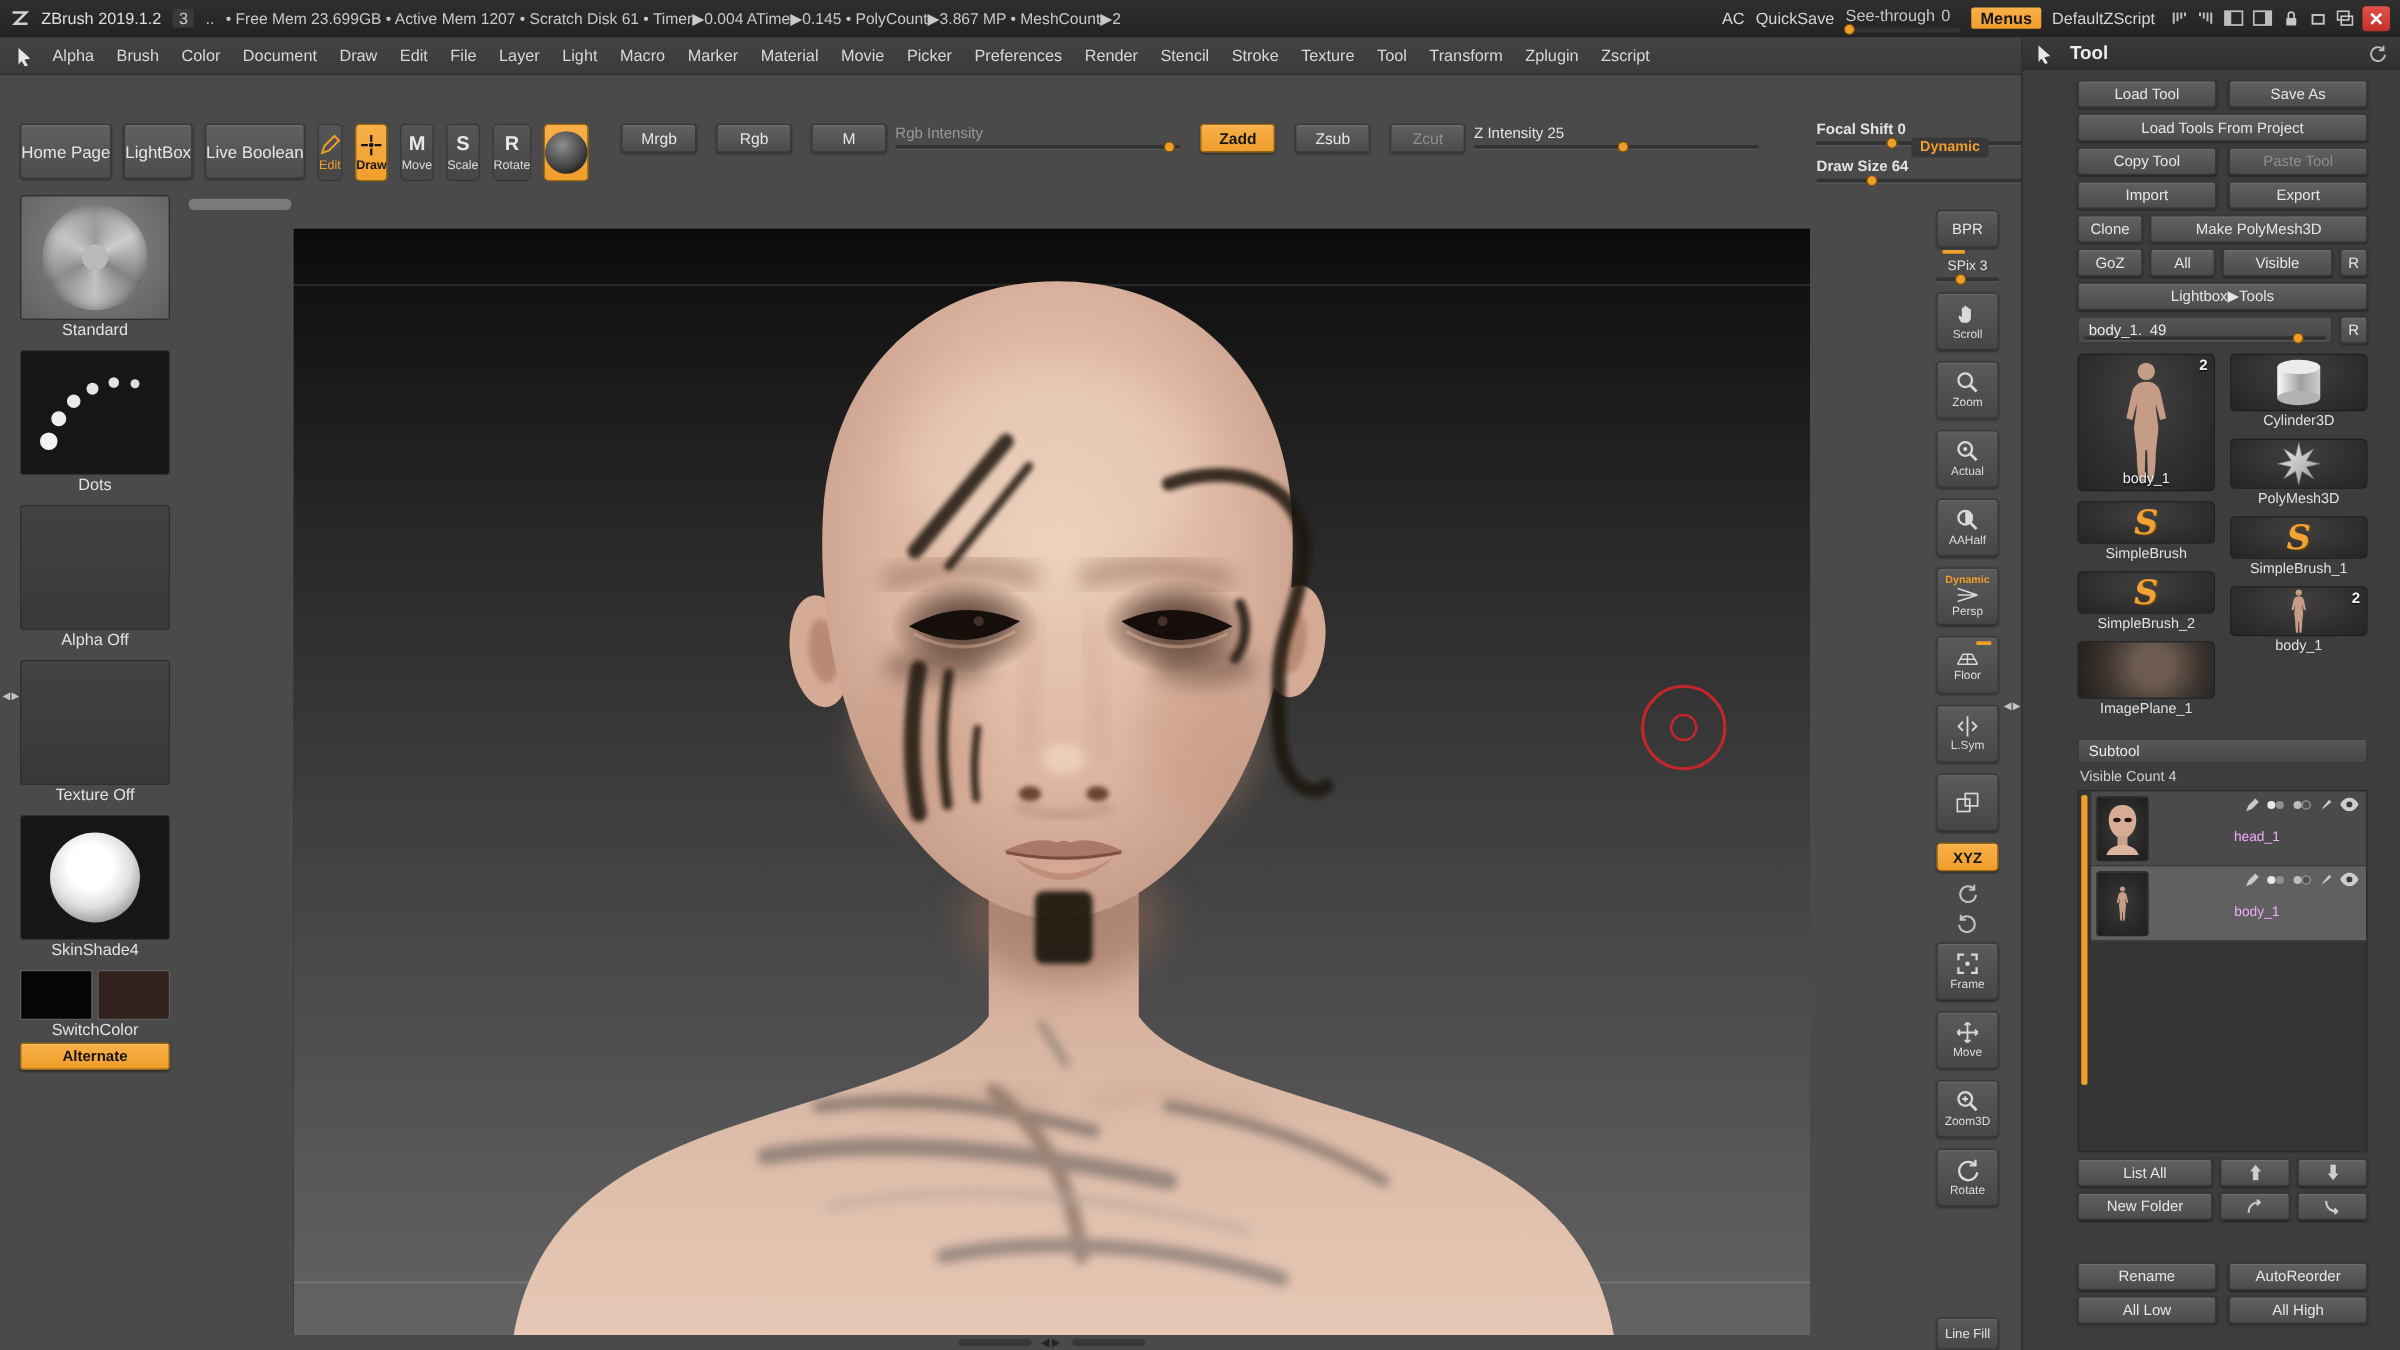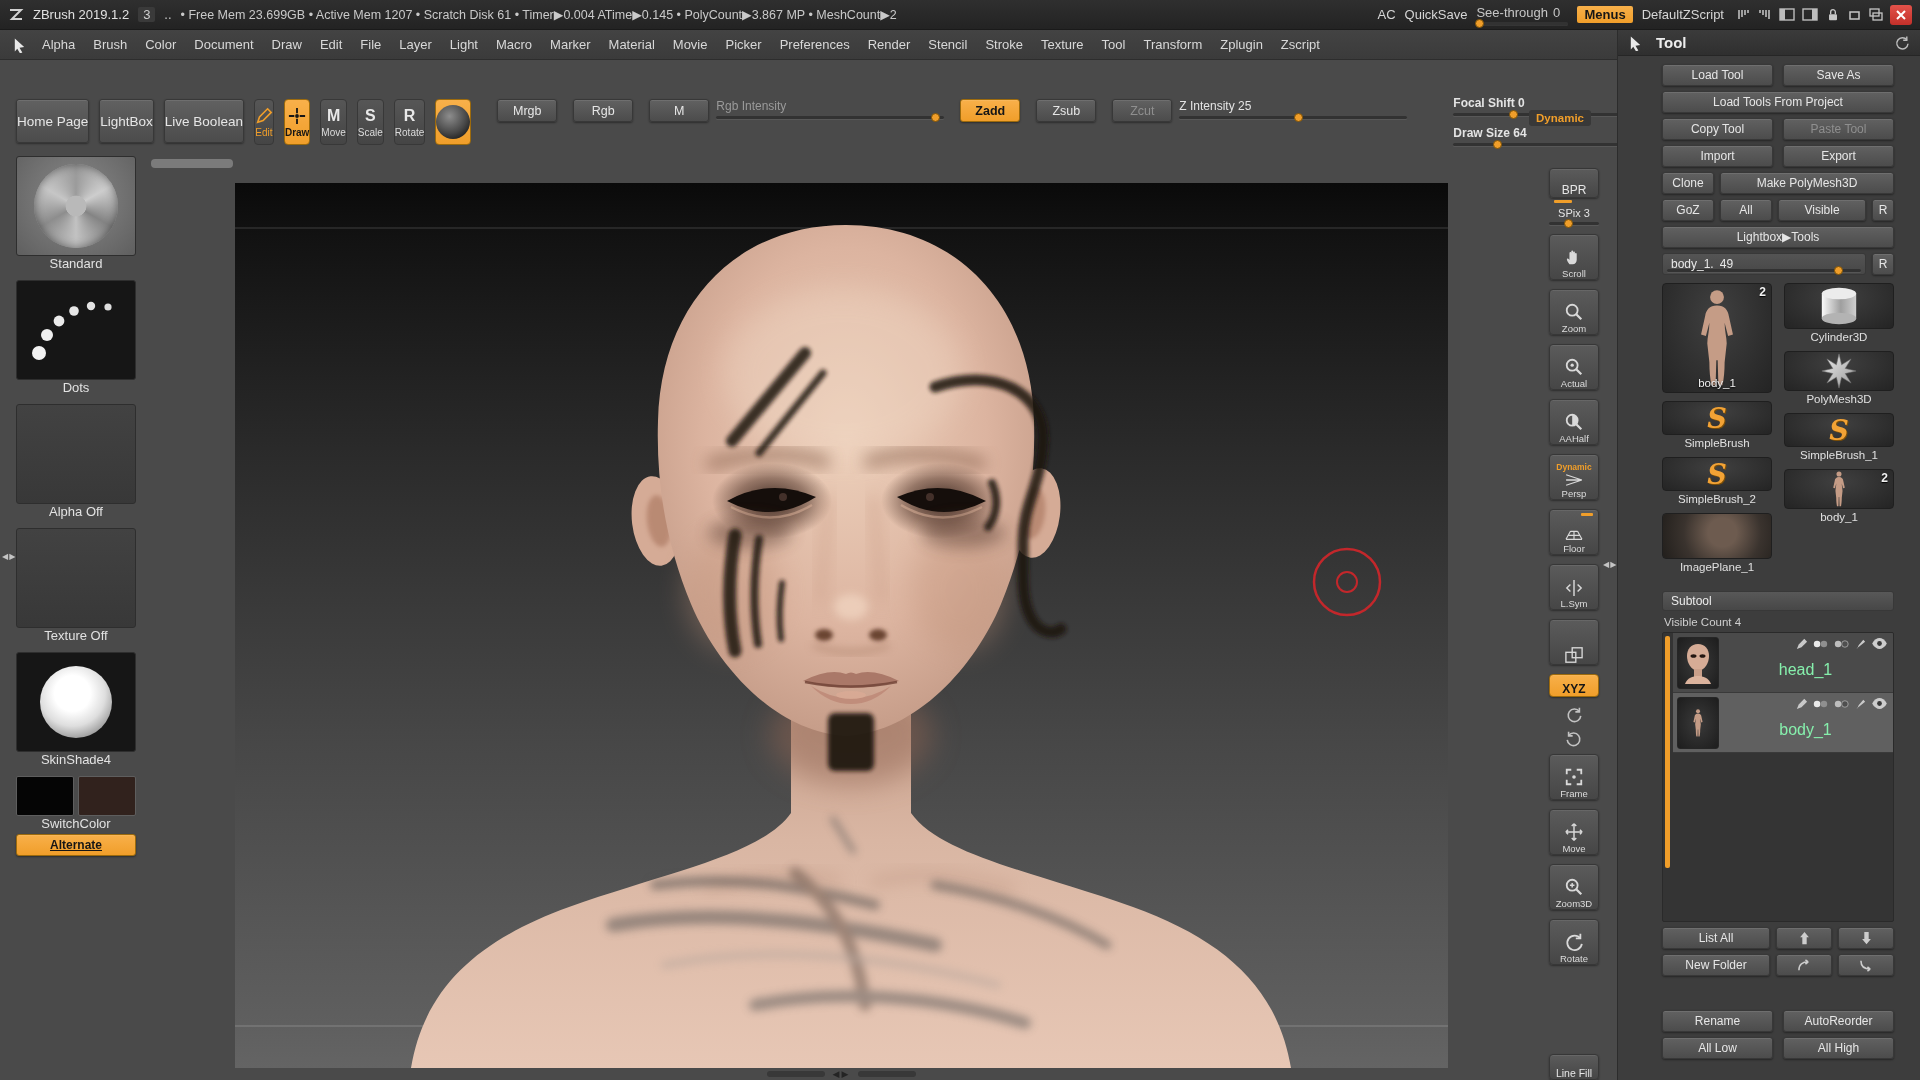--- a/index.html
+++ b/index.html
@@ -94,39 +94,39 @@
   .sphere-w{width:72px;height:72px;border-radius:50%;
             background:radial-gradient(circle at 45% 38%,#ffffff 0 30%,#dedede 55%,#8d8d8d 82%,#454545 100%);}
   .picker{height:104px;position:relative;border:1px solid #2e2e2e;border-radius:2px;overflow:hidden;}
   .picker .sv{position:absolute;inset:0 16px 0 0;
               background:linear-gradient(to top,#000,rgba(0,0,0,0) 60%),linear-gradient(to right,#fff,#ff4400);}
   .picker .hue{position:absolute;top:0;right:0;width:16px;height:100%;
                background:linear-gradient(#f00,#ff0,#0f0,#0ff,#00f,#f0f,#f00);}
   .picker .sel{position:absolute;width:9px;height:9px;border:1px solid #fff;outline:1px solid #333;}
   .swatches{display:flex;gap:4px;height:40px;}
   .swatch{flex:1;border:1px solid #5e5e5e;border-radius:2px;}
-  .alt-btn{height:22px;margin-top:2px;font-size:12px;text-decoration:underline;}
+  .alt-btn{height:22px;margin-top:2px;font-size:12px;}
 
   
   .canvas{position:absolute;left:235px;top:183px;width:1213px;height:885px;background:#0c0c0c;cursor:crosshair;}
   .canvas svg{display:block;}
   .canvas-hscroll{position:absolute;left:151px;top:159px;width:82px;height:9px;background:#7b7b7b;
                   border-radius:4px;cursor:pointer;}
   .canvas-bottombar{position:absolute;left:235px;top:1068px;width:1213px;height:12px;
                     display:flex;align-items:center;justify-content:center;gap:8px;}
   .cb-bar{width:58px;height:6px;background:#383838;border-radius:3px;cursor:pointer;}
   .cb-arrows{font-size:9px;color:#242424;letter-spacing:2px;cursor:pointer;line-height:10px;}
   .splitter{position:absolute;font-size:8px;color:#c4c4c4;letter-spacing:1px;cursor:ew-resize;}
 
   
   .inner-toolbar{position:absolute;left:1543px;top:168px;width:62px;height:912px;
                  display:flex;flex-direction:column;align-items:center;}
   .it-btn{position:relative;width:50px;height:46px;margin-bottom:9px;border-radius:4px;cursor:pointer;
           background:linear-gradient(#5b5b5b,#464646);border:1px solid #373737;
-          display:flex;flex-direction:column;align-items:center;justify-content:flex-end;gap:2px;
+          display:flex;flex-direction:column;align-items:center;justify-content:center;gap:2px;
           box-shadow:0 1px 2px rgba(0,0,0,.4),inset 0 1px 0 rgba(255,255,255,.08);}
   .it-btn svg{display:block;}
   .it-label{font-size:9.5px;color:#dcdcdc;line-height:10px;}
   .it-btn.text{height:30px;font-size:12px;color:#e6e6e6;}
   .it-btn.xyz{height:23px;background:linear-gradient(#f8b04a,var(--accent));border-color:#9c6a0c;}
   .it-btn.xyz .it-xyz{font-size:12px;font-weight:bold;color:#161616;}
   .tick{position:absolute;left:4px;bottom:-6px;width:18px;height:3px;background:var(--accent);border-radius:1px;}
   .it-slider{width:50px;margin-bottom:9px;cursor:pointer;}
   .it-slabel{display:block;font-size:11px;color:#e2e2e2;text-align:center;margin-bottom:3px;}
   .it-circ{margin-bottom:6px;cursor:pointer;}
@@ -176,21 +176,21 @@
   .st-list{position:relative;height:290px;background:#343434;border:1px solid #2a2a2a;
            border-radius:2px;padding-left:10px;overflow:hidden;}
   .st-scroll{position:absolute;left:2px;top:3px;width:5px;height:232px;background:var(--accent);
              border-radius:2px;cursor:pointer;}
   .st-row{height:60px;display:flex;background:#4a4a4a;border-bottom:1px solid #3a3a3a;cursor:pointer;}
   .st-row.selected{background:#606060;}
   .st-thumb{flex:0 0 42px;height:52px;margin:4px;background:radial-gradient(#3a3a3a,#1d1d1d);
             border:1px solid #262626;border-radius:3px;display:flex;align-items:center;justify-content:center;}
   .st-right{flex:1;display:flex;flex-direction:column;padding:4px 5px 2px 0;}
   .st-icons{display:flex;justify-content:flex-end;align-items:center;gap:4px;}
-  .st-name{flex:1;display:flex;align-items:center;justify-content:center;font-size:16px;color:#86efac;}
+  .st-name{flex:1;display:flex;align-items:center;justify-content:center;font-size:11px;color:#f0abfc;}
   .mt34{margin-top:34px;}
 </style>
 </head>
 <body>
 
 <div id="app">
 
   <header class="titlebar">
     <svg width="16" height="16" viewBox="0 0 16 16">
         <path d="M2 3h11L4 12h10" stroke="#d2d2d2" stroke-width="2" fill="none"></path>

